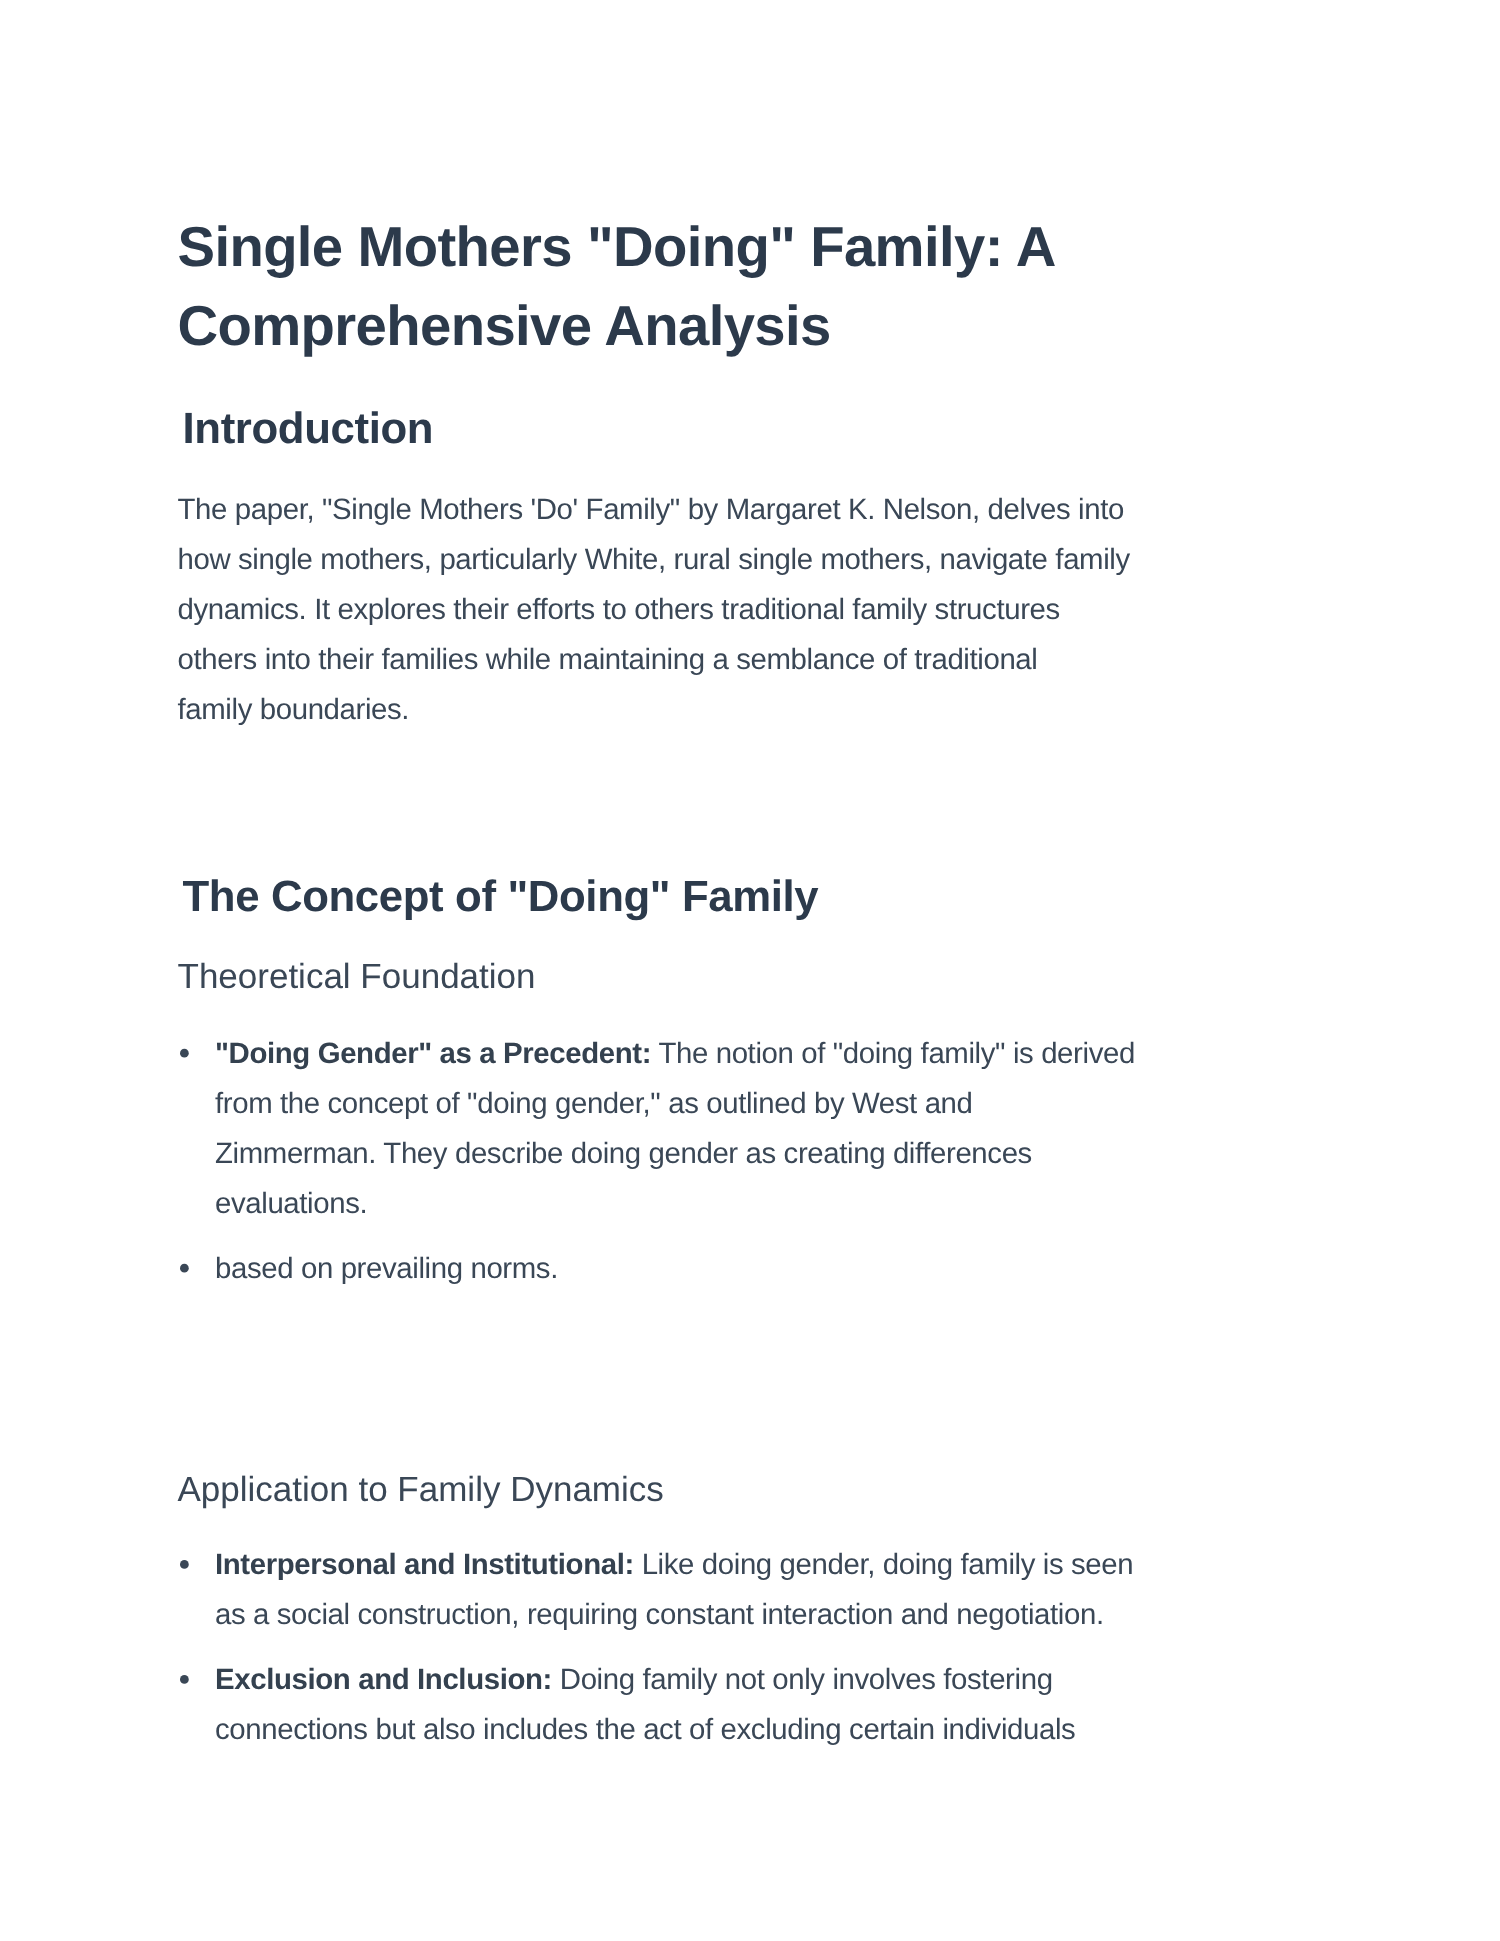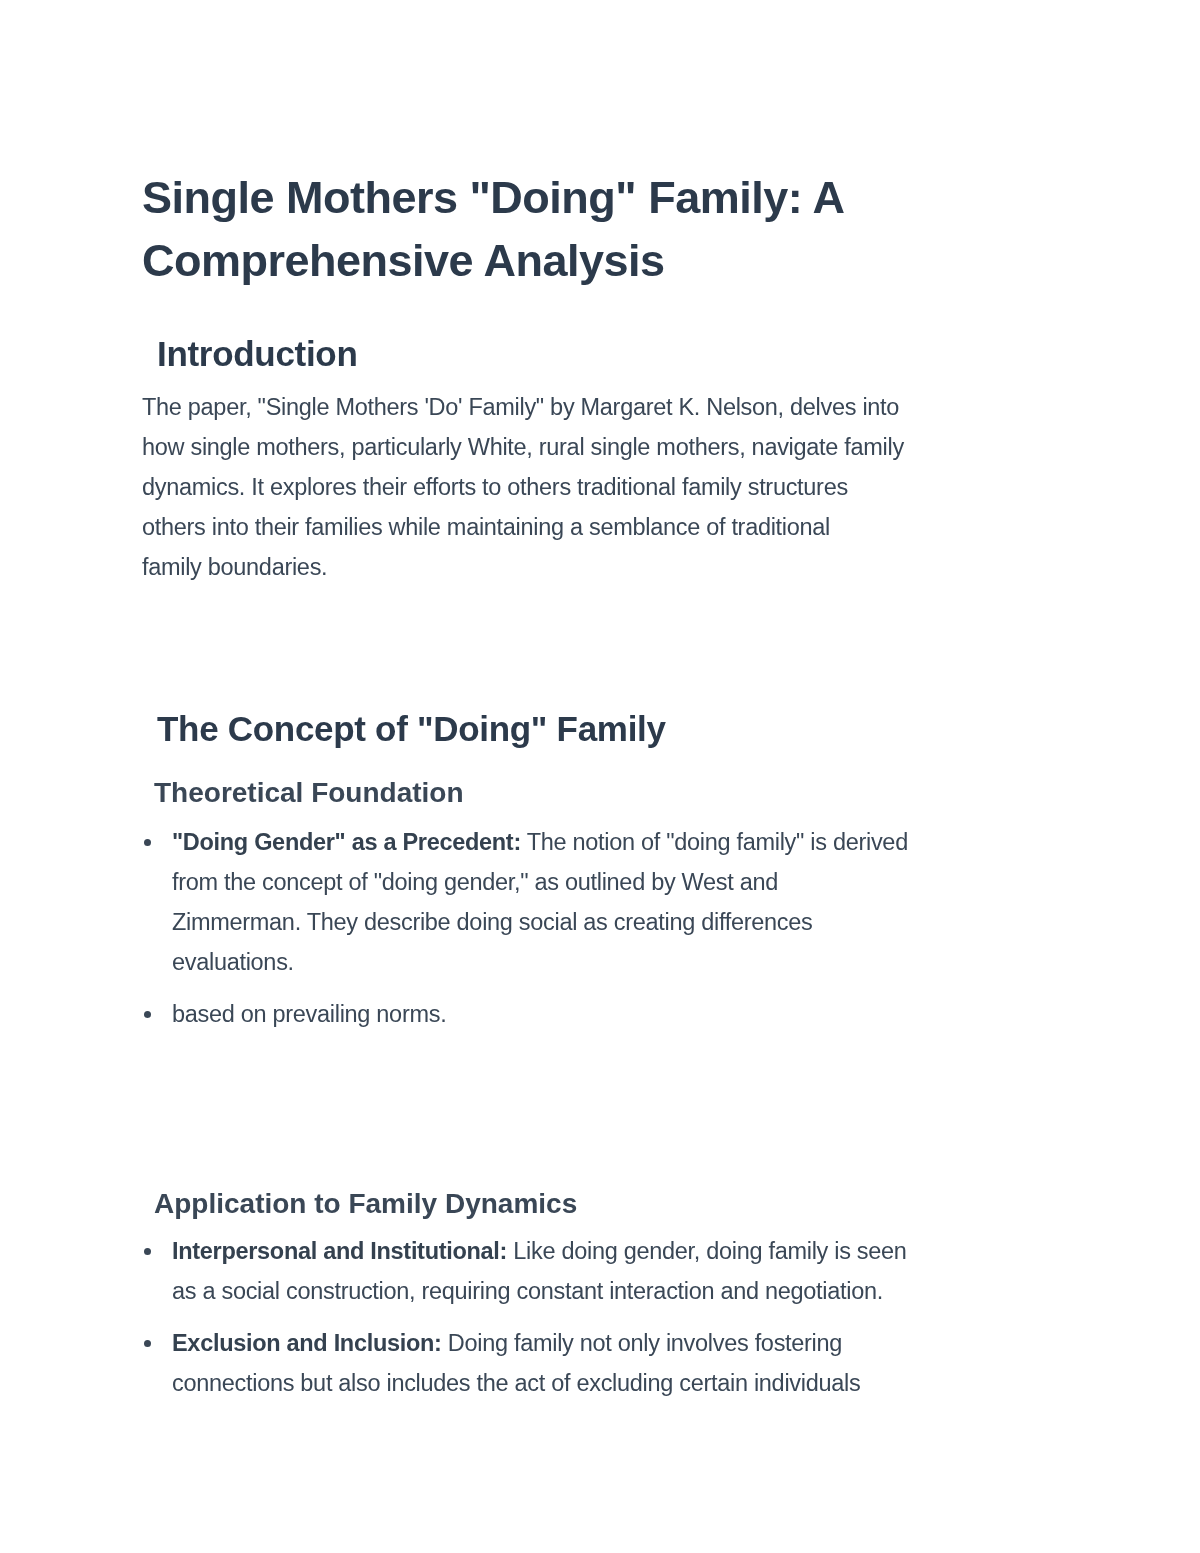--- a/index.html
+++ b/index.html
@@ -29,34 +29,34 @@
       width: 900px;
       font-size: 45px;
       line-height: 63px;
       font-weight: 700;
       color: #2c3a4b;
       letter-spacing: -0.5px;
     }
     .h2 {
       position: absolute;
       left: 0;
-      margin: 15px;
+      margin: 4px;
       font-size: 35px;
       line-height: 44px;
       font-weight: 700;
       color: #2c3a4b;
       letter-spacing: -0.3px;
     }
     .h3 {
       position: absolute;
       left: 0;
-      margin: 12px;
+      margin: 0;
       font-size: 28px;
       line-height: 36px;
-      font-weight: 700;
+      font-weight: 400;
       color: #3a4756;
     }
     .para {
       position: absolute;
       left: 0;
       margin: 0;
       width: 930px;
       font-size: 23.5px;
       line-height: 40px;
       color: #3a4756;
@@ -117,21 +117,21 @@
 
   <h2 class="h2" style="top:692px">The Concept of "Doing" Family</h2>
 
   <h3 class="h3" style="top:763px">Theoretical Foundation</h3>
 
   <ul class="bullets" style="top:822px">
     <li>
       <span class="dot"></span>
       <span class="line"><b>"Doing Gender" as a Precedent:</b><span> The notion of "doing family" is derived</span></span>
       <span class="line">from the concept of "doing gender," as outlined by West and</span>
-      <span class="line">Zimmerman. They describe doing social as creating differences</span>
+      <span class="line">Zimmerman. They describe doing gender as creating differences</span>
       <span class="line">evaluations.</span>
     </li>
     <li>
       <span class="dot"></span>
       <span class="line">based on prevailing norms.</span>
     </li>
   </ul>
 
   <h3 class="h3" style="top:1174px">Application to Family Dynamics</h3>
 

